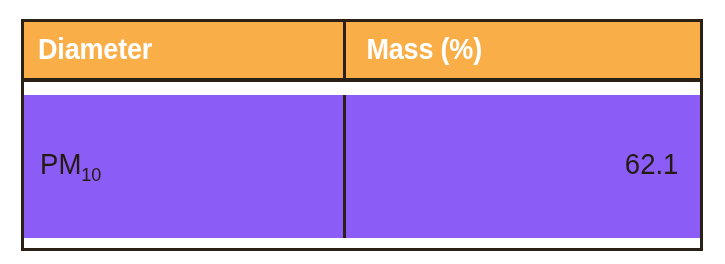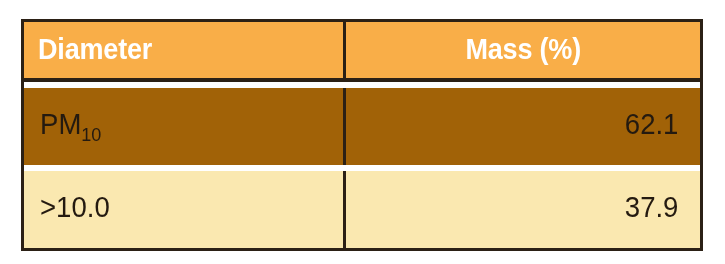--- a/index.html
+++ b/index.html
@@ -52,37 +52,37 @@
     border-bottom: 4px solid #2b2015;
     font-stretch: condensed;
     transform-origin: left center;
     vertical-align: middle;
   }
   thead th.th-label {
     text-align: left;
     border-right: 3px solid #2b2015;
   }
   thead th.th-value {
-    text-align: center;
+    text-align: left;
   }
   thead th .hdr-text {
     display: inline-block;
     transform: scaleX(0.90);
     transform-origin: inherit;
   }
   thead th.th-value .hdr-text {
     transform-origin: center center;
   }
 
   
   tbody tr {
     height: 57px;
   }
   tbody tr.row-shade-a td { background: #fae8b0; }
-  tbody tr.row-shade-b td { background: #a16207; }
+  tbody tr.row-shade-b td { background: #8b5cf6; }
 
   tbody tr.gap-row {
     height: 4px;
   }
   tbody tr.gap-row td {
     background: #ffffff;
     padding: 0;
     border: none;
     height: 4px;
   }
@@ -152,24 +152,16 @@
         <td class="cell-value">
           <span class="cell-text">62.1</span>
         </td>
       </tr>
 
       <tr class="gap-row">
         <td></td>
         <td></td>
       </tr>
 
-      <tr class="row-shade-a">
-        <td class="cell-label">
-          <span class="cell-text"><span>&gt;10.0</span><span class="sub"></span></span>
-        </td>
-        <td class="cell-value">
-          <span class="cell-text">37.9</span>
-        </td>
-      </tr>
 
     </tbody>
   </table>
 </div>
 
 </body></html>

